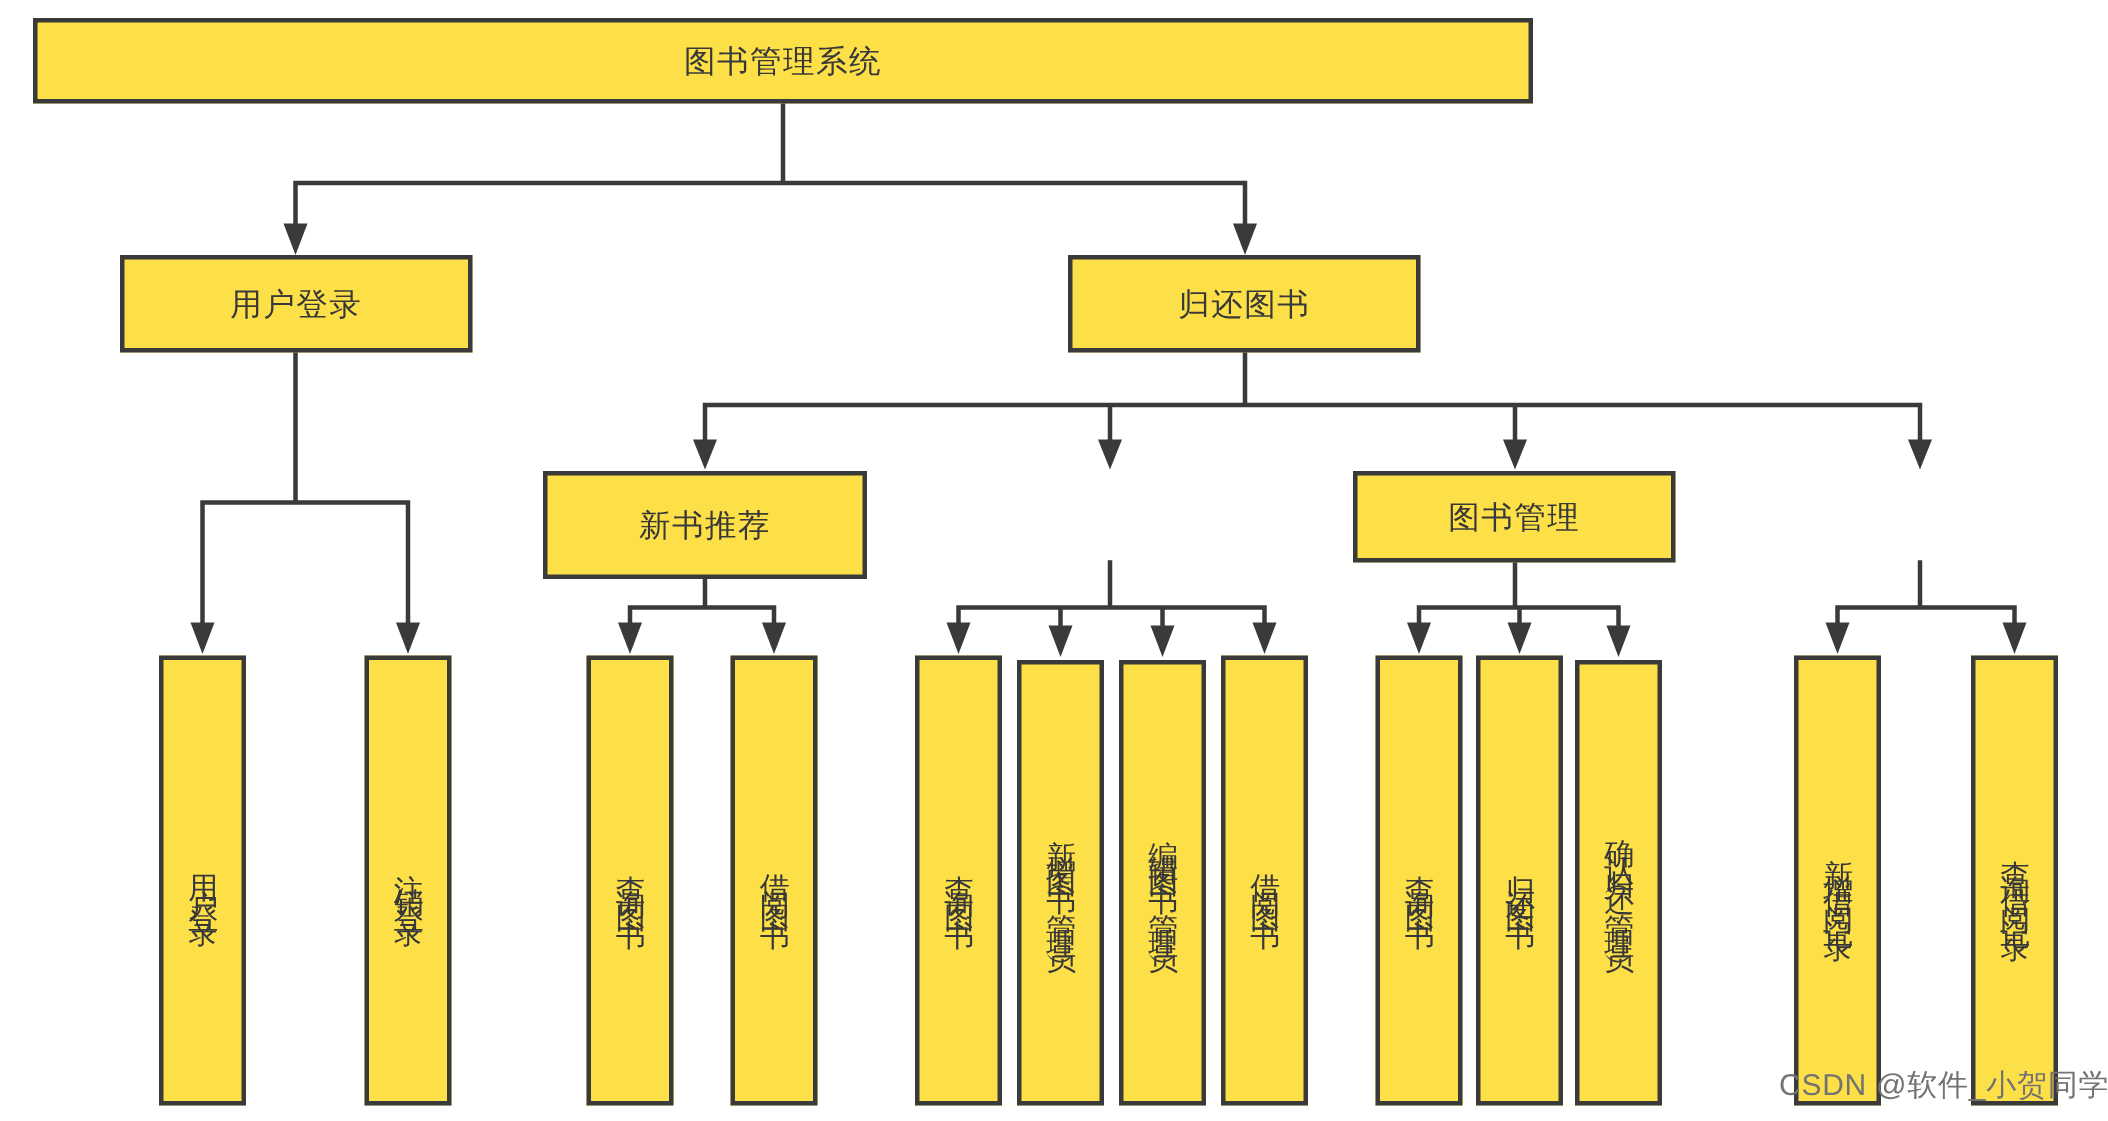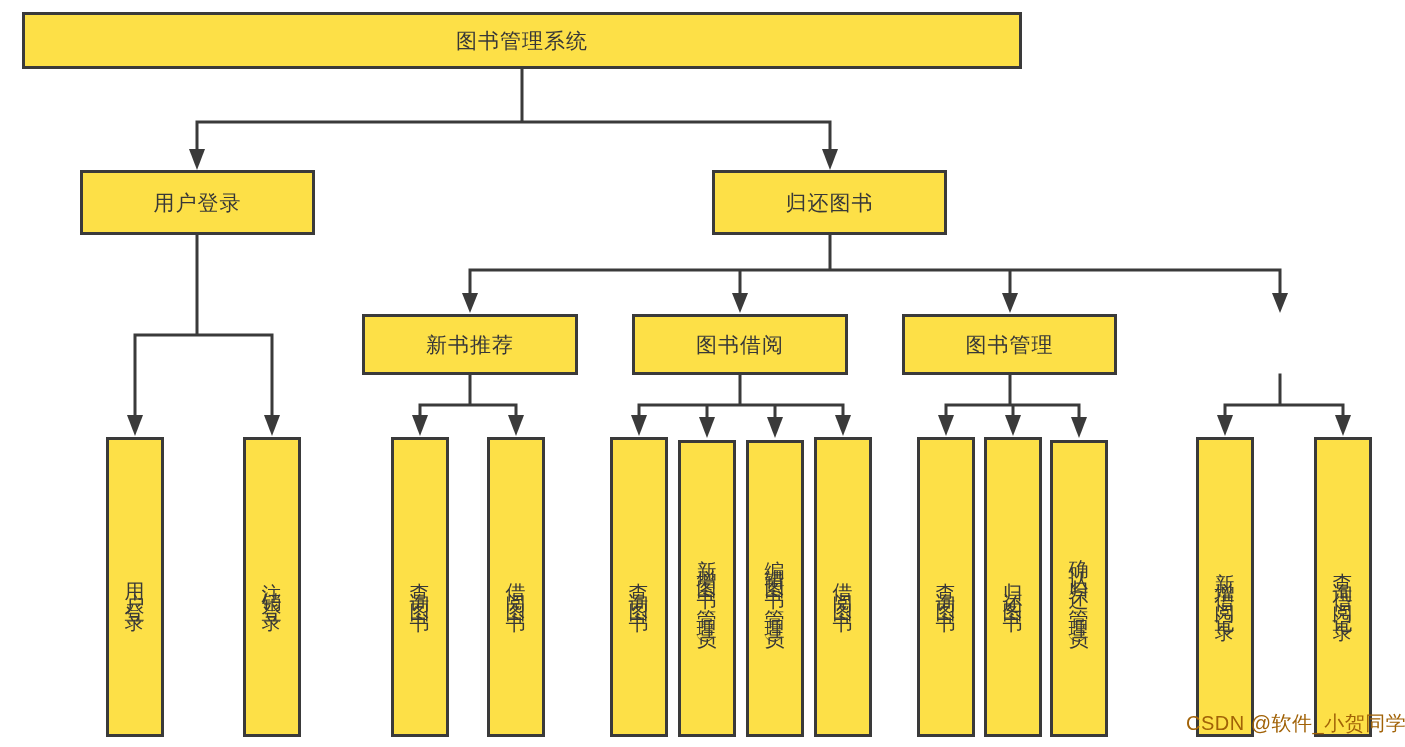--- a/index.html
+++ b/index.html
@@ -43,21 +43,21 @@
     text-orientation: mixed;
     letter-spacing: 10px;
     line-height: 1;
     white-space: nowrap;
   }
   .watermark {
     position: absolute;
     left: 1186px;
     top: 710px;
     font-size: 20px;
-    color: #a16207;
+    color: #737373;
     letter-spacing: 0.5px;
     white-space: nowrap;
     z-index: 5;
   }
 </style>
 </head>
 <body>
 
 <div class="canvas">
 
@@ -101,25 +101,22 @@
     <span>图书管理系统</span>
   </div>
 
   <div class="node" style="left:80px; top:170px; width:235px; height:65px;">
     <span>用户登录</span>
   </div>
   <div class="node" style="left:712px; top:170px; width:235px; height:65px;">
     <span>归还图书</span>
   </div>
 
-  <div class="node" style="left:362px; top:314px; width:216px; height:61px;">
+  <div class="node" style="left:362px; top:314px; width:216px; height:72px;">
     <span>新书推荐</span>
-  </div>
-  <div class="node" style="left:632px; top:314px; width:216px; height:61px;">
-    <span>图书借阅</span>
   </div>
   <div class="node" style="left:902px; top:314px; width:215px; height:61px;">
     <span>图书管理</span>
   </div>
 
   <div class="node leaf" style="left:106px; top:437px; width:58px; height:300px;">
     <span class="vtext">用户登录</span>
   </div>
   <div class="node leaf" style="left:243px; top:437px; width:58px; height:300px;">
     <span class="vtext">注销登录</span>

